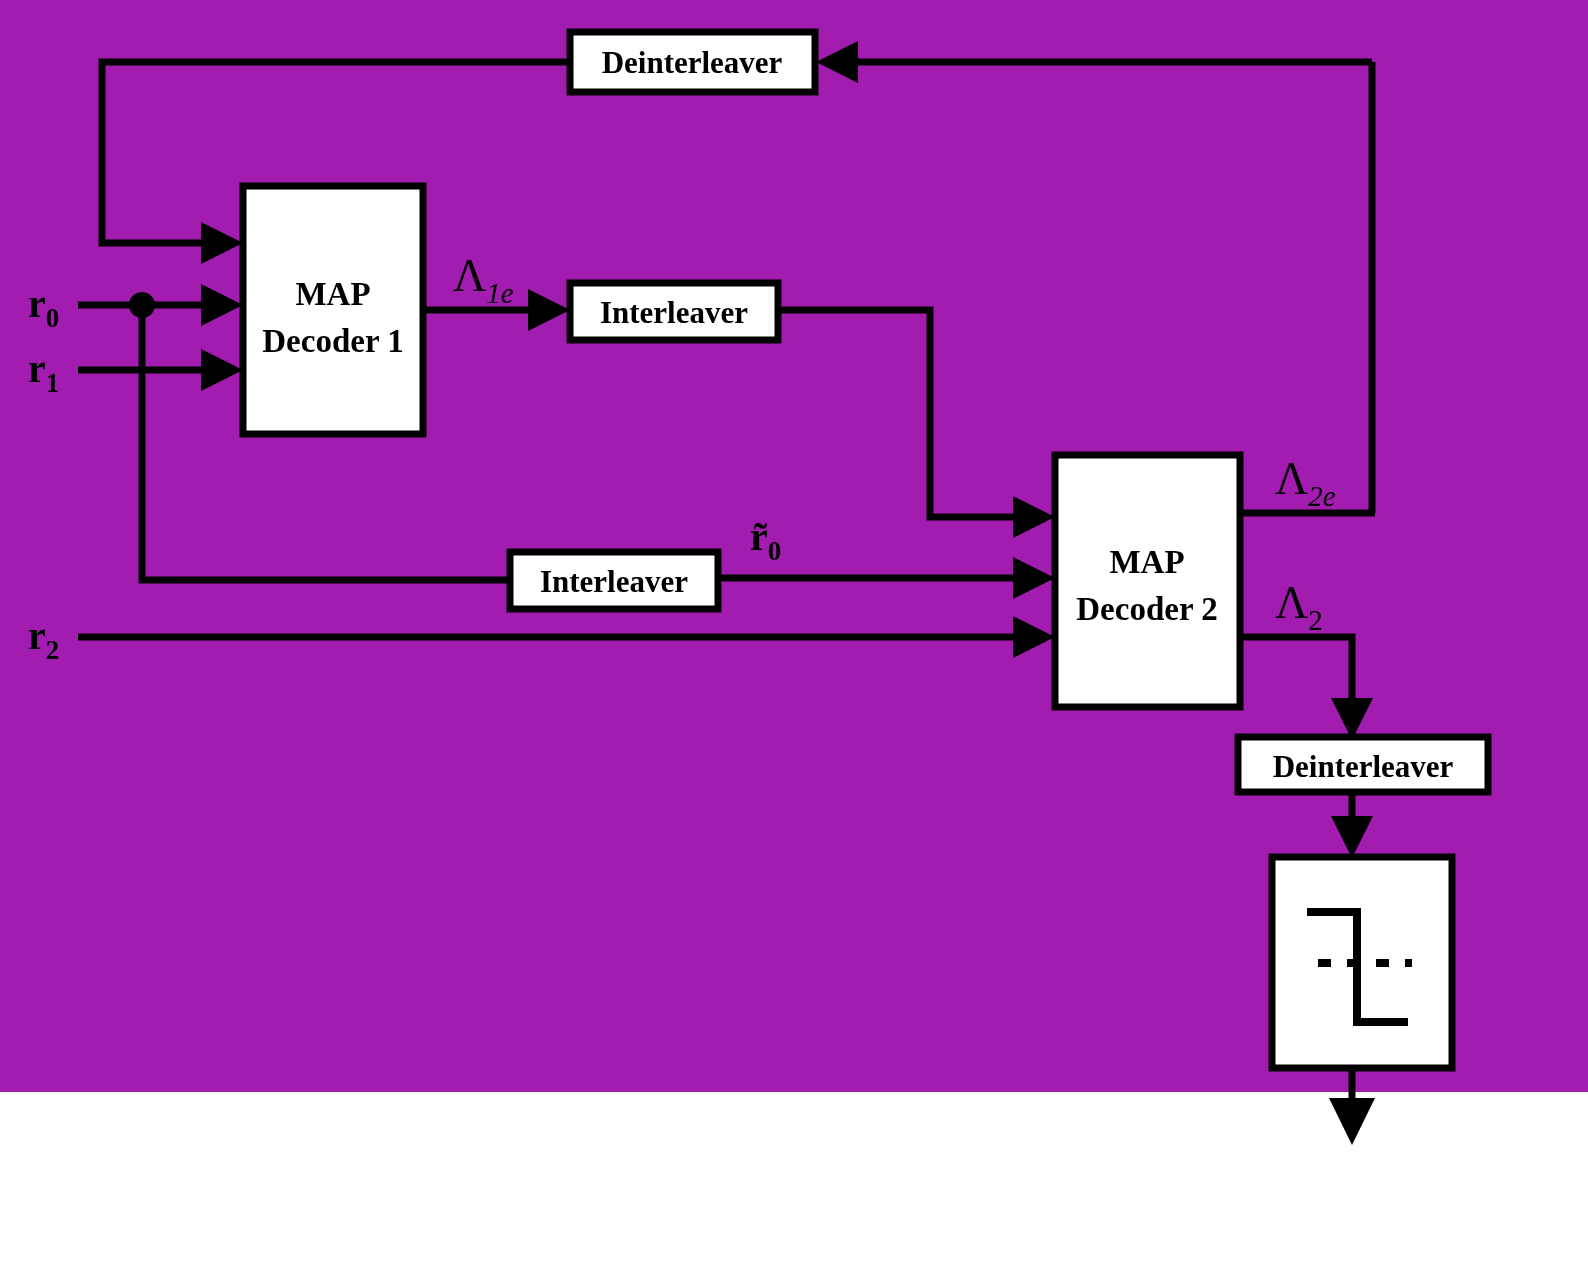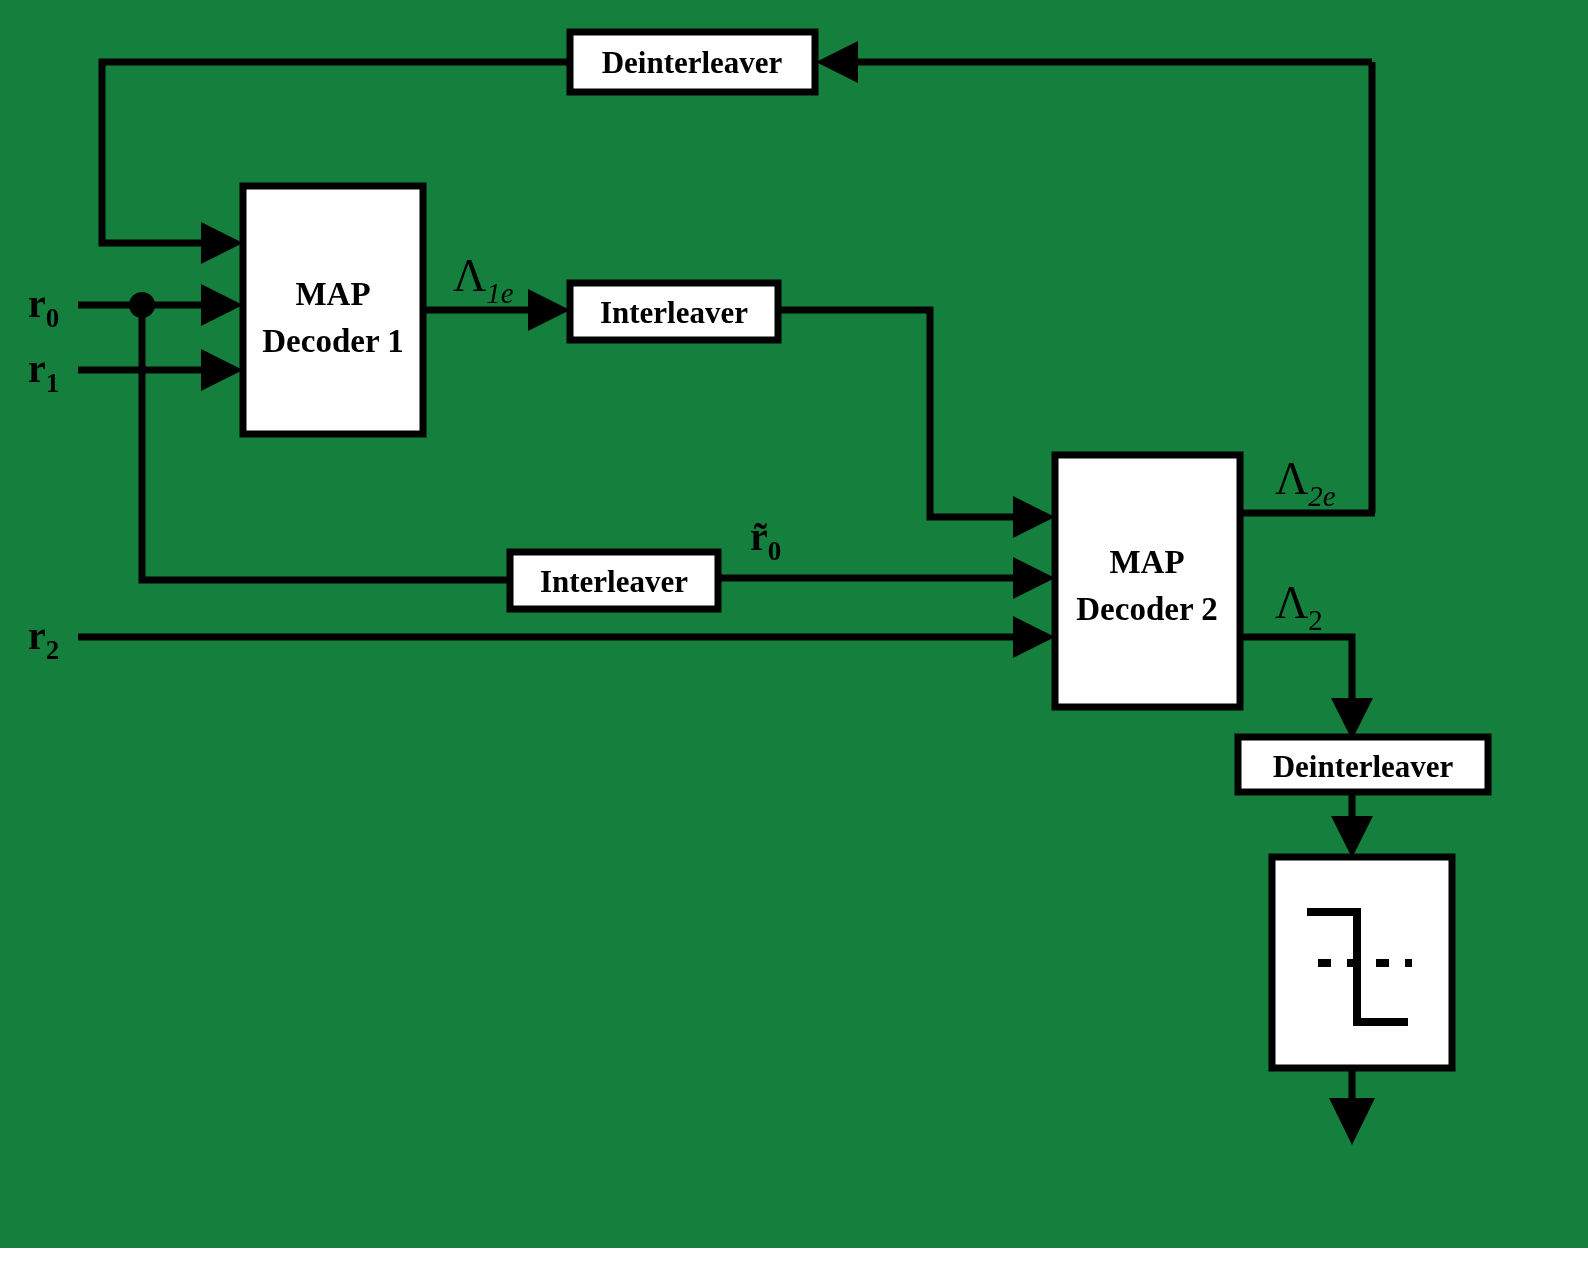--- a/index.html
+++ b/index.html
@@ -9,22 +9,22 @@
   }
   body {
     width: 1588px;
     height: 1262px;
     font-family: "Liberation Serif", serif;
     overflow: hidden;
   }
   #diagram-root {
     position: relative;
     width: 1588px;
-    height: 1248px;
-    background: #15803d;
+    height: 1092px;
+    background: #a21caf;
   }
   svg.diagram {
     display: block;
     width: 1588px;
     height: 1262px;
   }
   .wire {
     stroke: #000000;
     stroke-width: 7;
     fill: none;

